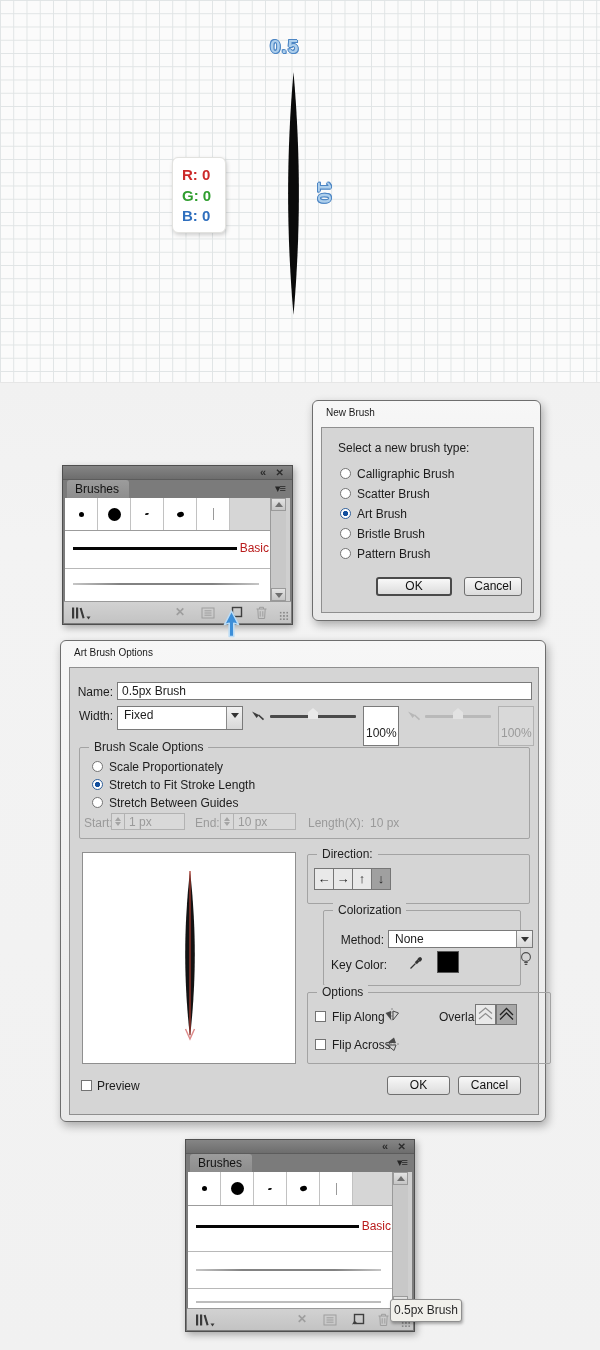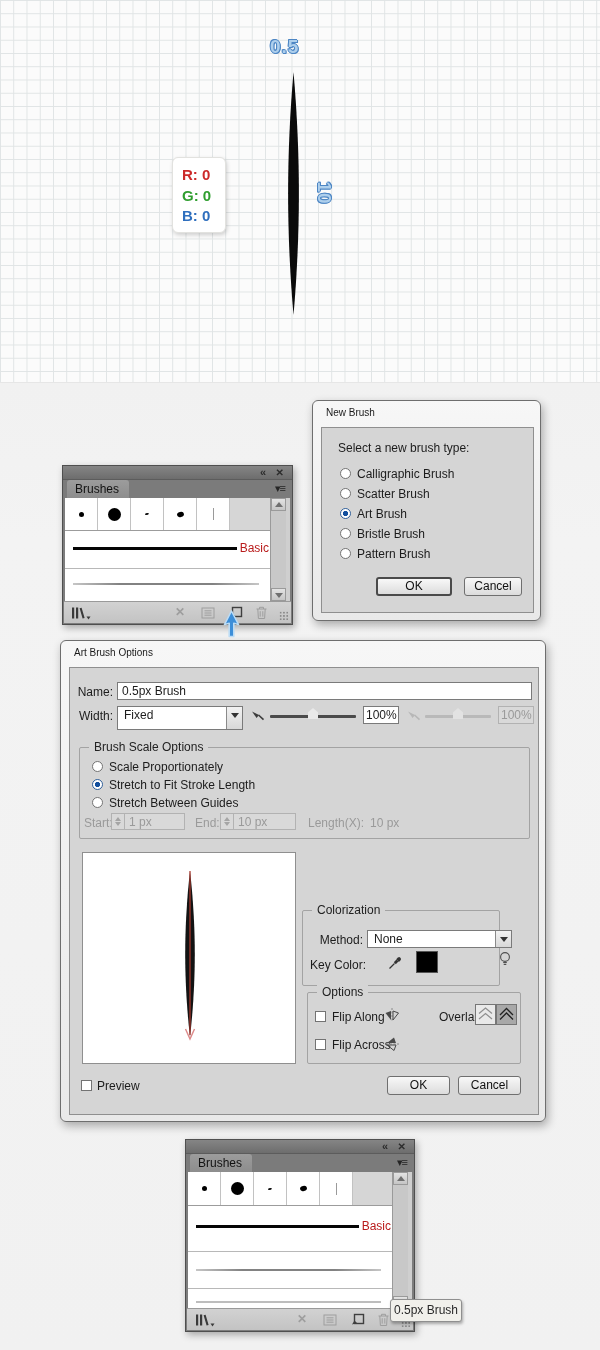--- a/index.html
+++ b/index.html
@@ -35,21 +35,21 @@
   .radio { position: absolute; width: 11px; height: 11px; border-radius: 50%;
     background: #fff; border: 1px solid #737373; }
   .radio.sel { border-color: #33629c;
     background: radial-gradient(circle, #124f9e 0 2.5px, #fff 2.9px); }
   .checkbox { position: absolute; width: 11px; height: 11px; background: #fff; border: 1px solid #737373; }
   .lbl { position: absolute; font-size: 12px; color: #1c1c1c; white-space: nowrap; }
   .lbl.dis { color: #9a9a9a; }
 
   .field { position: absolute; background: #fff; border: 1px solid #7a7a7a;
     font-size: 12px; padding: 1px 4px; white-space: nowrap; overflow: hidden; }
-  .field.center { text-align: center; padding: 1px 2px; }
+  .field.center { text-align: center; padding: 19px 2px; }
   .field.dis { background: #d9d9d9; border-color: #b2b2b2; color: #9a9a9a; }
 
   .selectbox { position: absolute; background: #fff; border: 1px solid #7a7a7a; }
   .selectbox .sel-txt { position: absolute; left: 6px; top: 1px; font-size: 12px; }
   .sel-arrow { position: absolute; right: 0; top: 0; bottom: 0; width: 16px;
     border-left: 1px solid #8a8a8a; background: linear-gradient(#f2f2f2, #d8d8d8); }
   .sel-arrow::after { content: ""; position: absolute; left: 4px; top: 6px; width: 0; height: 0;
     border-left: 4px solid transparent; border-right: 4px solid transparent; border-top: 5px solid #333; }
 
   .fs { position: absolute; border: 1px solid #a3a3a3; border-radius: 2px; }
@@ -287,42 +287,49 @@
       </div>
 
       <div class="preview-box">
         <svg style="position:absolute;left:100px;top:16px" width="14" height="182" viewBox="0 0 14 182">
           <path d="M7 2 C10.4 31 11.8 61 11.8 85 C11.8 109 10.4 139 7 168 C3.6 139 2.2 109 2.2 85 C2.2 61 3.6 31 7 2 Z" fill="#131313"></path>
           <path d="M7 2 L7 166" stroke="#b03a2e" stroke-width="1.2"></path>
           <path d="M2.5 160 L7 170 L11.5 160" fill="none" stroke="#dd8a8a" stroke-width="1.4"></path>
         </svg>
       </div>
 
-
-      <div class="fs" style="left:232px;top:242px;width:198px;height:76px">
+      <div class="fs" style="left:237px;top:186px;width:223px;height:50px">
+        <div class="leg">Direction:</div>
+        <div class="dirbtn" style="left:6px;top:13px">←</div>
+        <div class="dirbtn" style="left:25px;top:13px">→</div>
+        <div class="dirbtn" style="left:44px;top:13px">↑</div>
+        <div class="dirbtn sel" style="left:63px;top:13px">↓</div>
+      </div>
+
+      <div class="fs" style="left:253px;top:242px;width:198px;height:76px">
         <div class="leg">Colorization</div>
         <div class="lbl" style="left:14px;top:22px;width:46px;text-align:right">Method:</div>
         <div class="selectbox" style="left:64px;top:19px;width:145px;height:18px">
           <span class="sel-txt">None</span>
           <span class="sel-arrow"></span>
         </div>
         <div class="lbl" style="left:7px;top:47px">Key Color:</div>
         <svg style="position:absolute;left:85px;top:43px" width="15" height="16">
           <path d="M1.5 14.5l5-5" stroke="#333" stroke-width="1.3"></path>
           <path d="M5.8 8.2l2.6-2.6 2 2-2.6 2.6z" fill="#333"></path>
           <path d="M9.2 4.2a2 2 0 1 1 2.7 2.7l-1 1-2.7-2.7z" fill="#333"></path>
         </svg>
         <div style="position:absolute;left:113px;top:40px;width:22px;height:22px;background:#000;border:1px solid #555"></div>
         <svg style="position:absolute;left:196px;top:40px" width="12" height="18">
           <circle cx="6" cy="6" r="4.4" fill="none" stroke="#4f4f4f" stroke-width="1.1"></circle>
           <path d="M4.2 11.5h3.6M4.7 13.4h2.6" stroke="#4f4f4f" stroke-width="1.1"></path>
         </svg>
       </div>
 
-      <div class="fs" style="left:237px;top:324px;width:214px;height:72px">
+      <div class="fs" style="left:237px;top:324px;width:244px;height:72px">
         <div class="leg">Options</div>
         <span class="checkbox" style="left:7px;top:18px"></span>
         <div class="lbl" style="left:24px;top:17px">Flip Along</div>
         <svg style="position:absolute;left:75px;top:14px" width="18" height="16">
           <path d="M9 1v14" stroke="#8a8a8a" stroke-dasharray="2 1.5"></path>
           <path d="M8 13L2.5 6 8 4z" fill="#4a4a4a"></path>
           <path d="M10 13l5.5-7L10 4z" fill="none" stroke="#4a4a4a"></path>
         </svg>
         <div class="lbl" style="left:131px;top:17px">Overlap:</div>
         <div class="ovlbtn" style="left:167px;top:11px">

